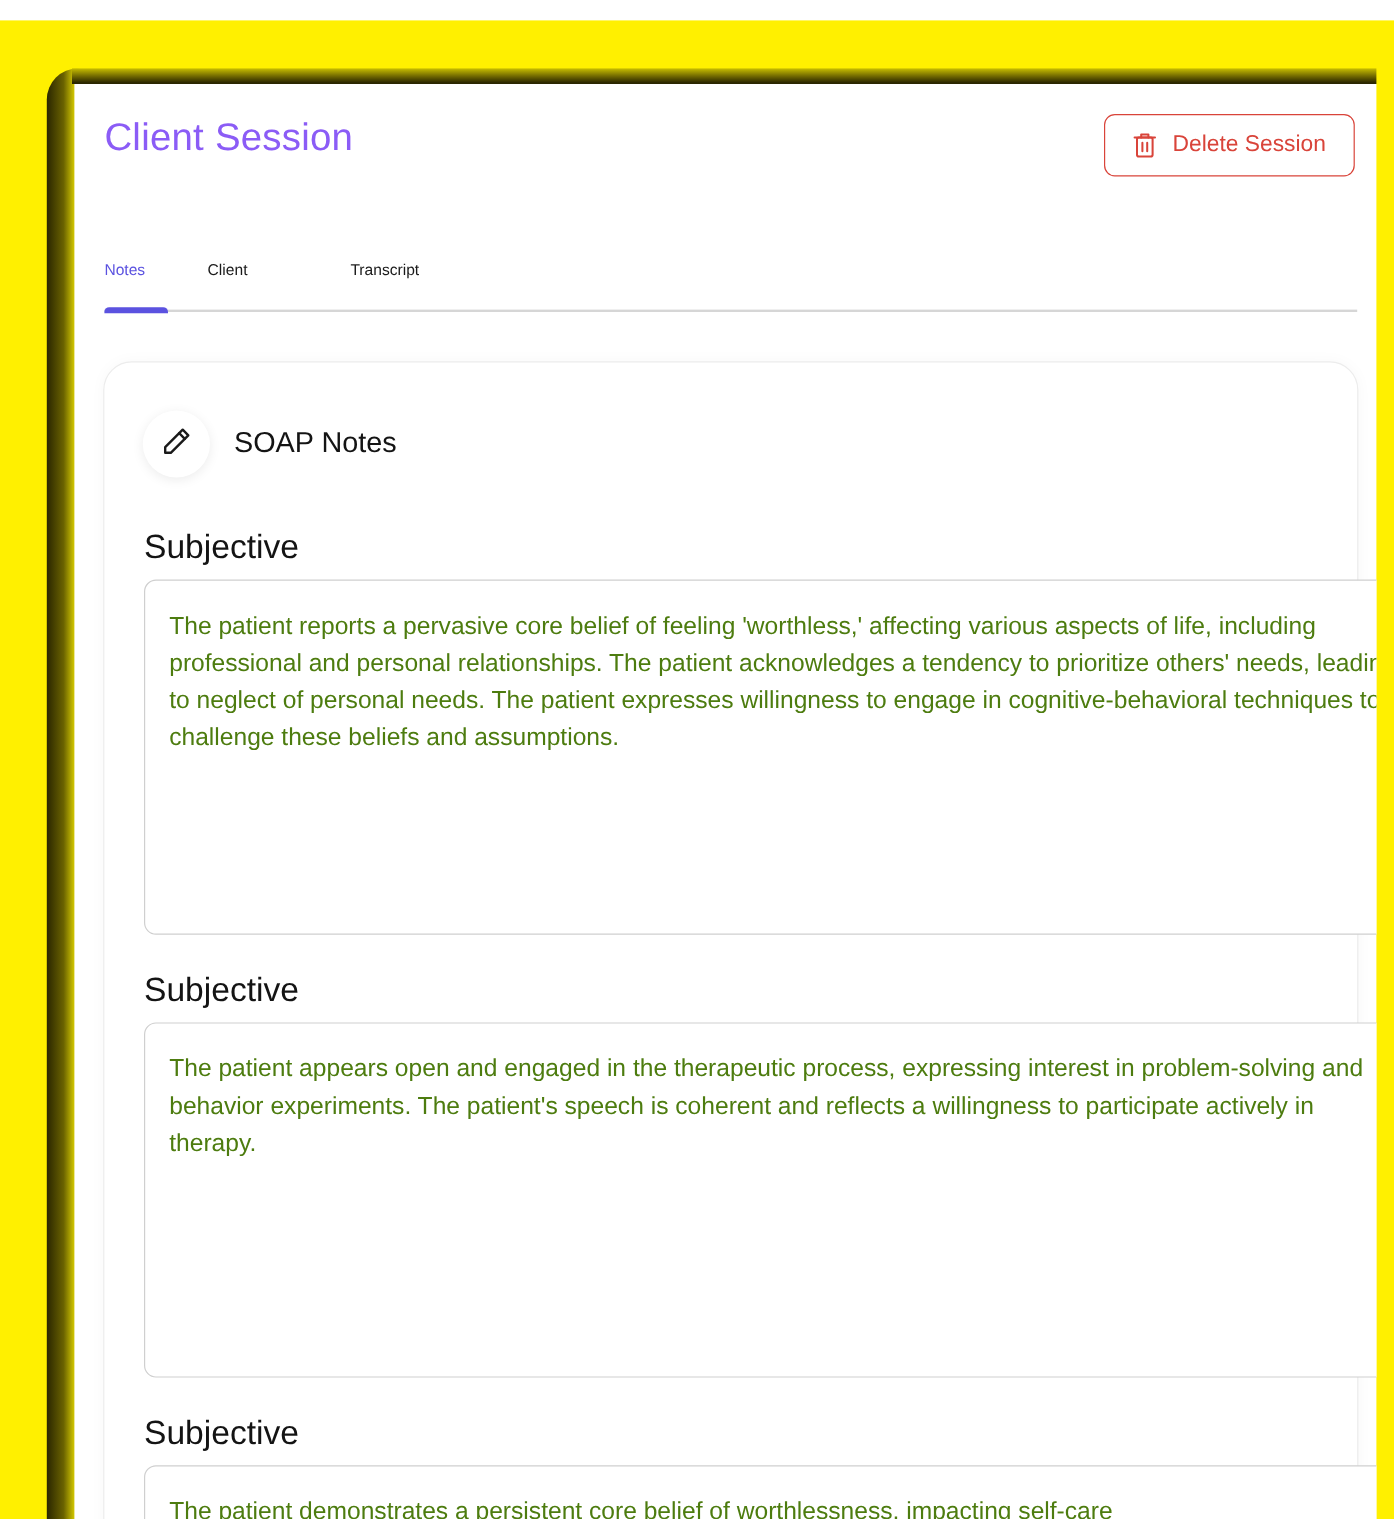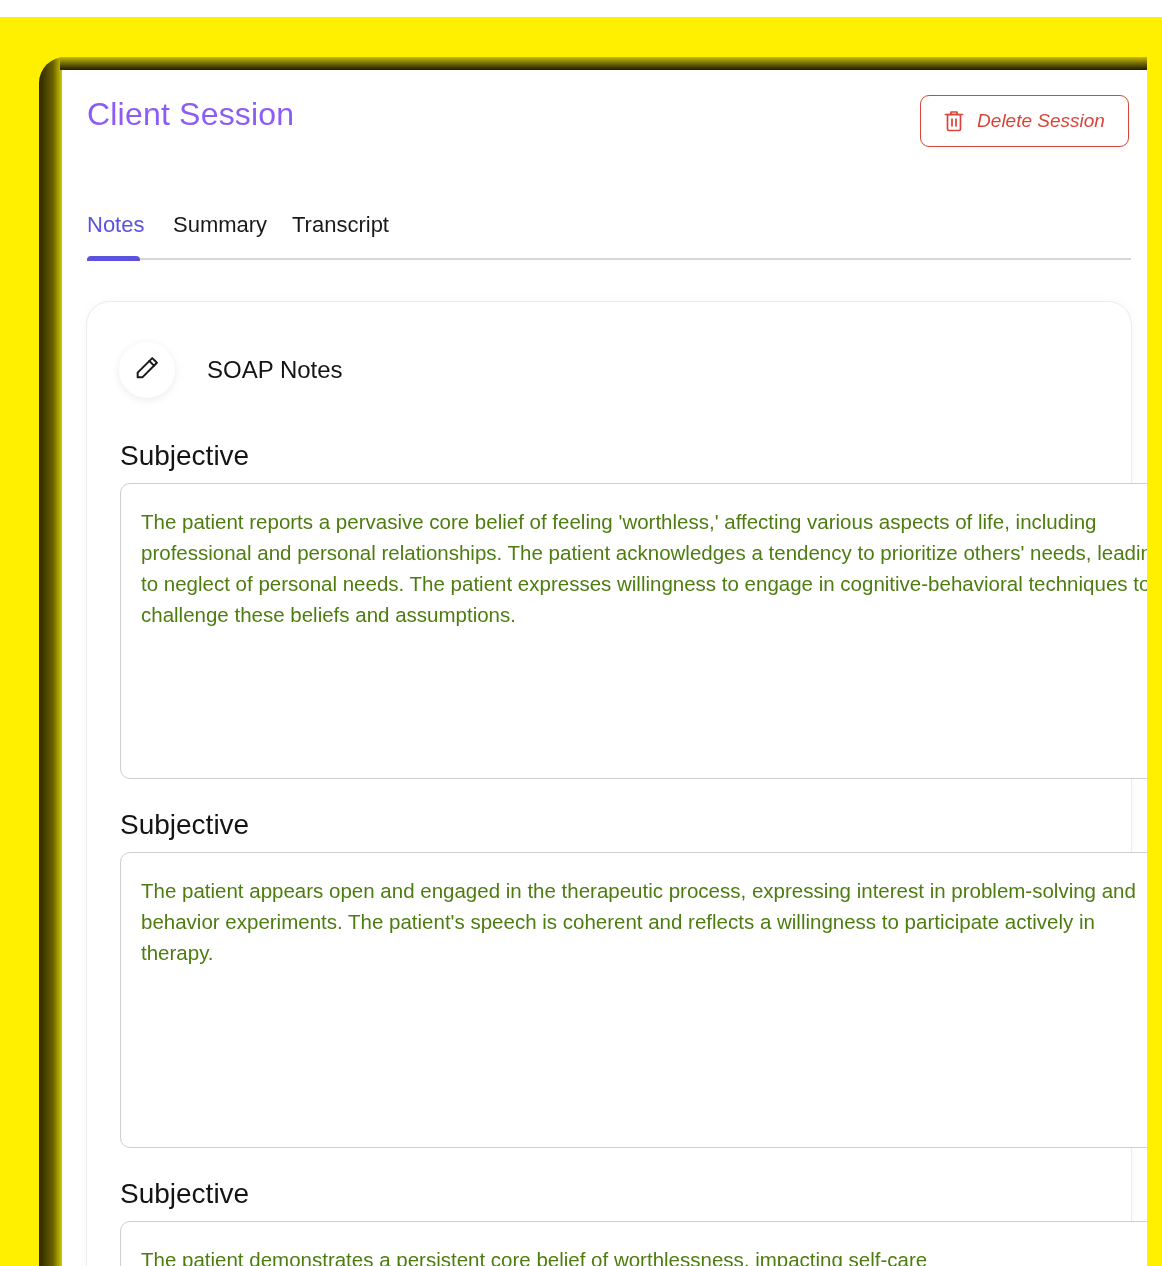--- a/index.html
+++ b/index.html
@@ -27,44 +27,44 @@
     overflow: hidden;
   }
   .title {
     position: absolute; left: 25px; top: 26px;
     font-size: 32px; color: #8b5cf6; font-weight: 400; letter-spacing: 0.2px;
   }
   .delete-btn {
     position: absolute; left: 858px; top: 25px; width: 209px; height: 52px;
     border: 1.5px solid #d9443a; border-radius: 9px; box-sizing: border-box;
     display: flex; align-items: center; justify-content: center; gap: 13px;
-    color: #d9443a; font-size: 19px; background: #ffffff; cursor: pointer; font-style: italic;
+    color: #d9443a; font-size: 19px; background: #ffffff; cursor: pointer;
   }
   .delete-btn svg { display: block; }
   .tabs {
     position: absolute; left: 25px; top: 142px; width: 1044px; height: 46px;
     border-bottom: 2px solid #d6d6d6;
   }
   .tab {
-    position: absolute; top: 0; font-size: 22px; color: #1a1a1a; cursor: pointer;
+    position: absolute; top: 0; font-size: 13px; color: #1a1a1a; cursor: pointer;
     height: 46px; line-height: 26px;
   }
   .tab.active { color: #5b52e0; }
   .tab-underline {
     position: absolute; left: 0; bottom: -3px; height: 5px; width: 53px;
     background: #5b52e0; border-radius: 4px 4px 0 0;
   }
   .card {
     position: absolute; left: 24px; top: 231px; width: 1046px; height: 1100px;
     border: 1.5px solid #ececec; border-radius: 24px; box-sizing: border-box;
     background: #ffffff;
     box-shadow: 0 0 12px rgba(0,0,0,0.03);
   }
   .card-header {
-    position: absolute; left: 32px; top: 40px; display: flex; align-items: center; gap: 12px;
+    position: absolute; left: 32px; top: 40px; display: flex; align-items: center;
   }
   .pencil-circle {
     width: 56px; height: 56px; border-radius: 50%; background: #ffffff;
     box-shadow: 0 2px 10px rgba(0,0,0,0.08);
     display: flex; align-items: center; justify-content: center;
   }
   .card-title {
     margin-left: 20px; font-size: 24px; color: #141414;
   }
   .section-label {
@@ -99,21 +99,21 @@
     </span>
     <span>Delete Session</span>
   </div>
 
   <div class="tabs">
     <div class="tab active" style="left:0;">
       <span>Notes</span>
       <div class="tab-underline"></div>
     </div>
     <div class="tab" style="left:86px;">
-      <span>Summary</span>
+      <span>Client</span>
     </div>
     <div class="tab" style="left:205px;">
       <span>Transcript</span>
     </div>
   </div>
 
   <div class="card">
     <div class="card-header">
       <div class="pencil-circle">
         <span>

